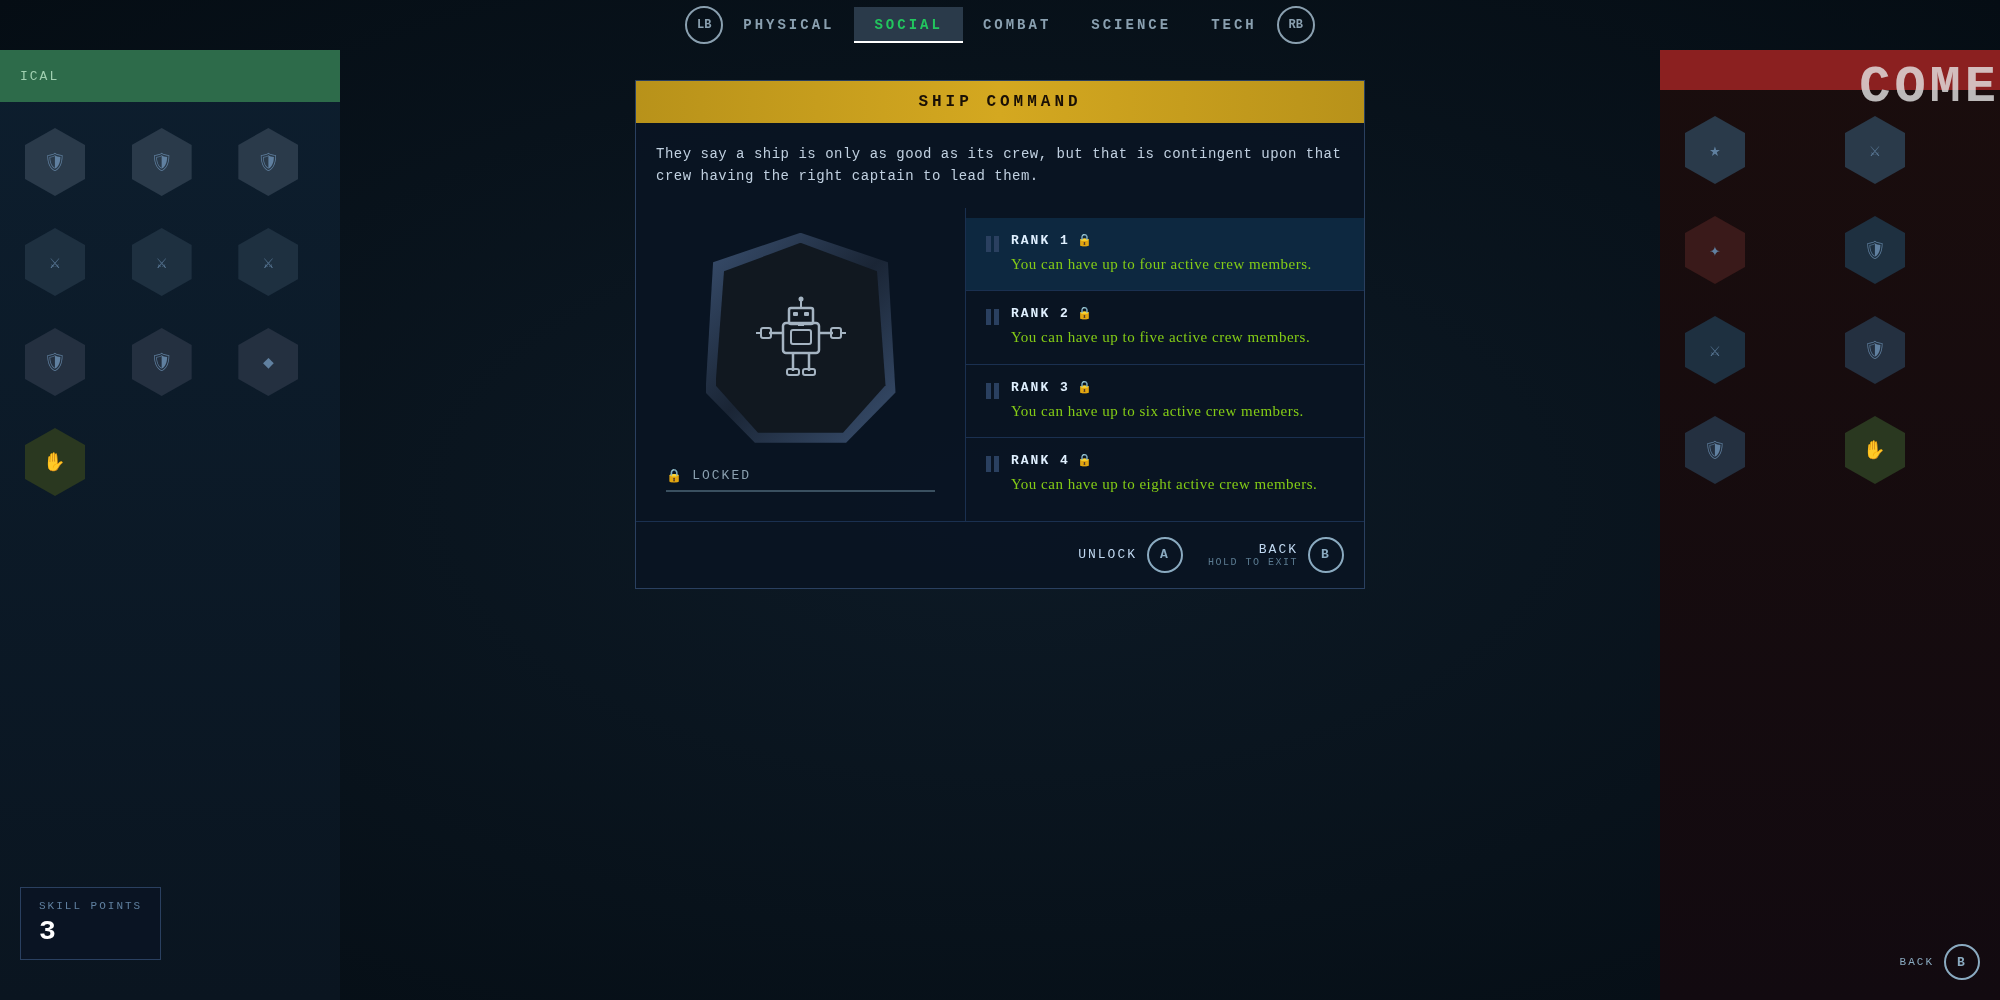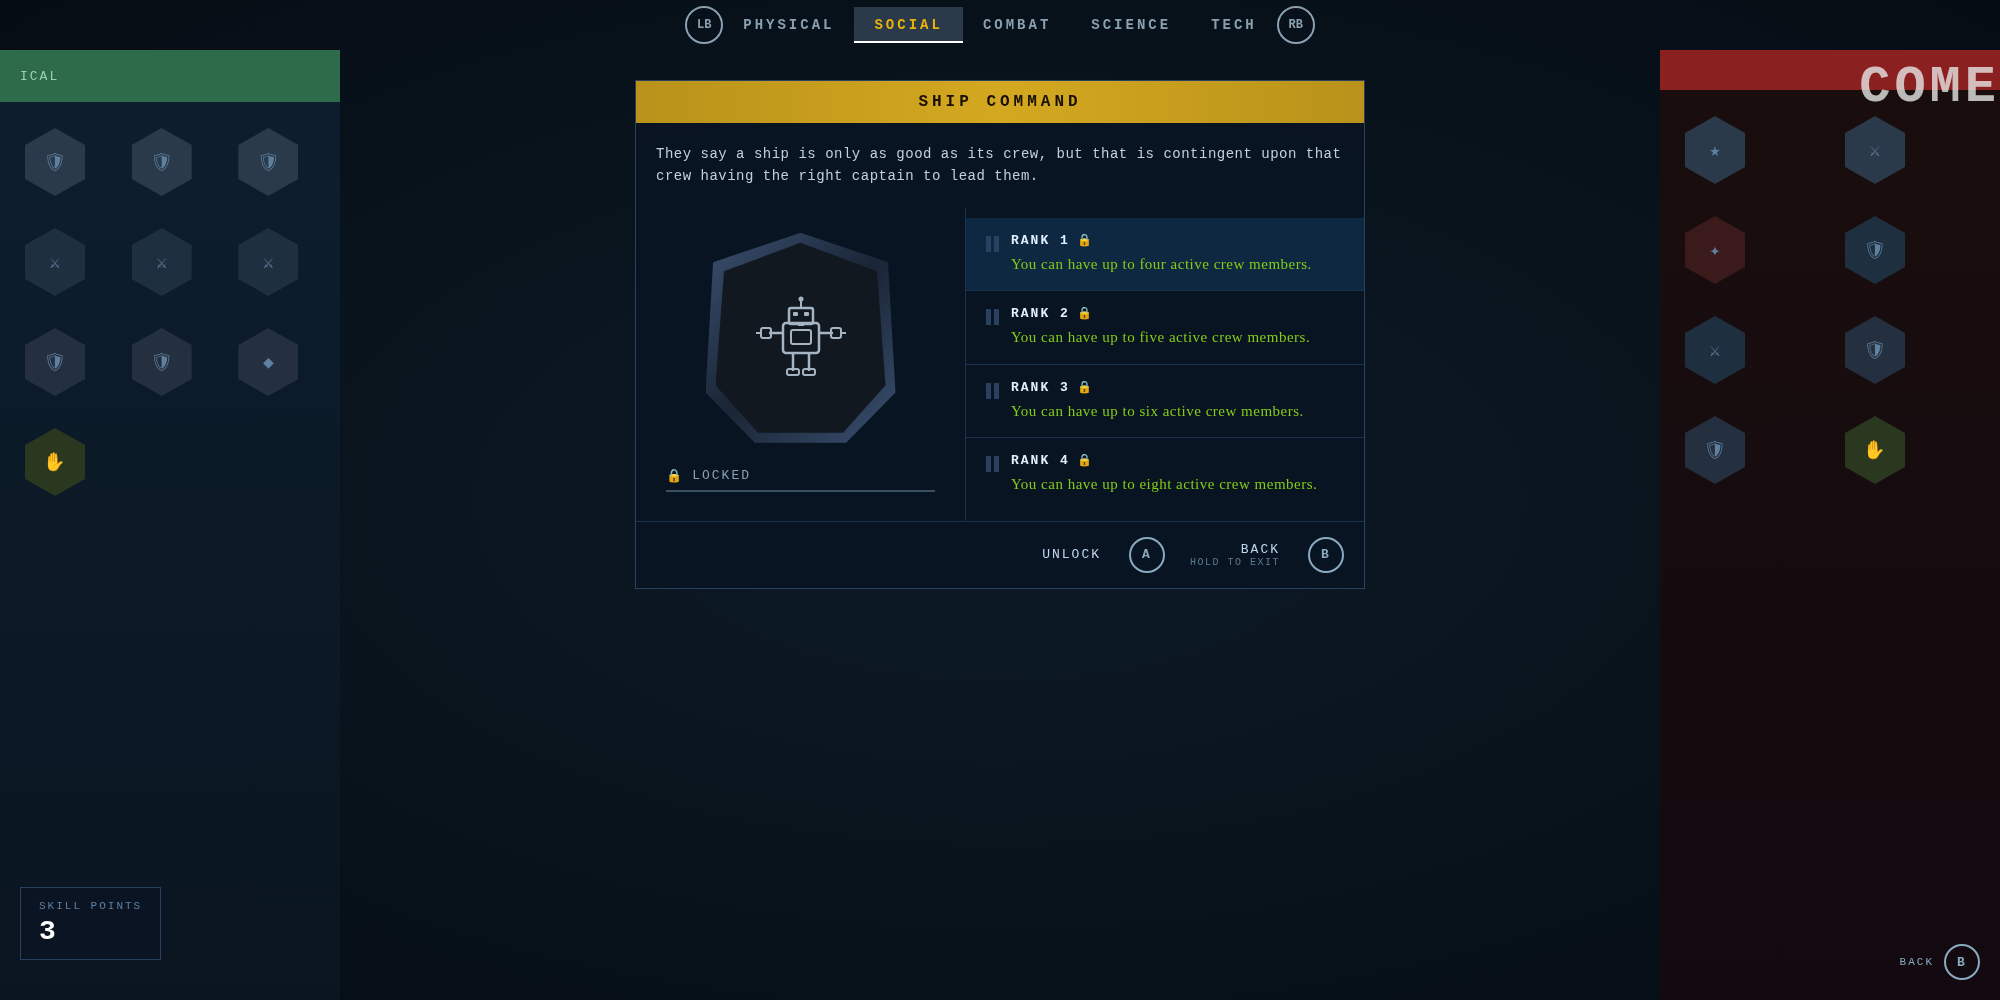--- a/index.html
+++ b/index.html
@@ -50,21 +50,21 @@
       color: #8aa0b0;
       font-size: 14px;
       letter-spacing: 3px;
       font-weight: 600;
       padding: 10px 20px;
       cursor: pointer;
       position: relative;
     }
 
     .nav-tab.active {
-      color: #eab308;
+      color: #22c55e;
       background: #2a3a4a;
     }
 
     .nav-tab.active::after {
       content: '';
       position: absolute;
       bottom: 0;
       left: 0; right: 0;
       height: 2px;
       background: #ffffff;
@@ -335,21 +335,21 @@
       color: #84cc16;
       font-size: 15px;
       line-height: 1.5;
       letter-spacing: 0.5px;
       font-family: Liberation Serif, serif;
     }
 
     .action-item {
       display: flex;
       align-items: center;
-      gap: 28px;
+      gap: 10px;
       color: #8aaac0;
       font-size: 13px;
       letter-spacing: 2px;
     }
 
     .action-circle {
       width: 36px;
       height: 36px;
       border: 2px solid #8aaac0;
       border-radius: 50%;

